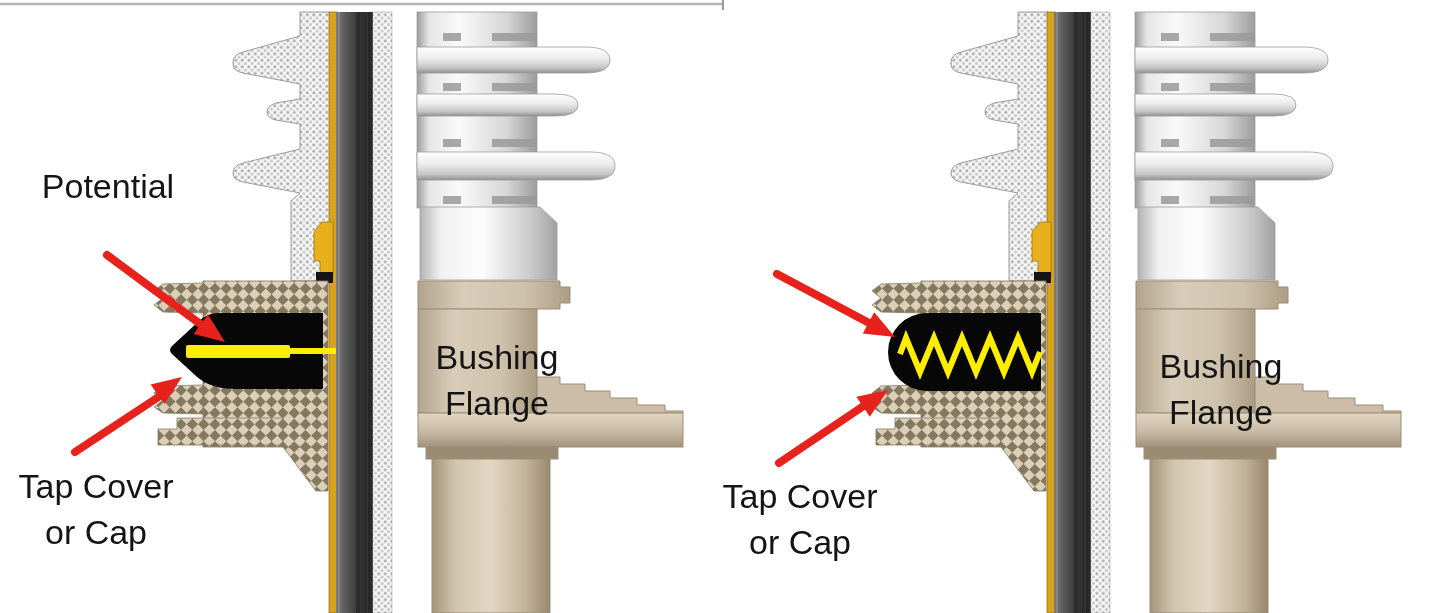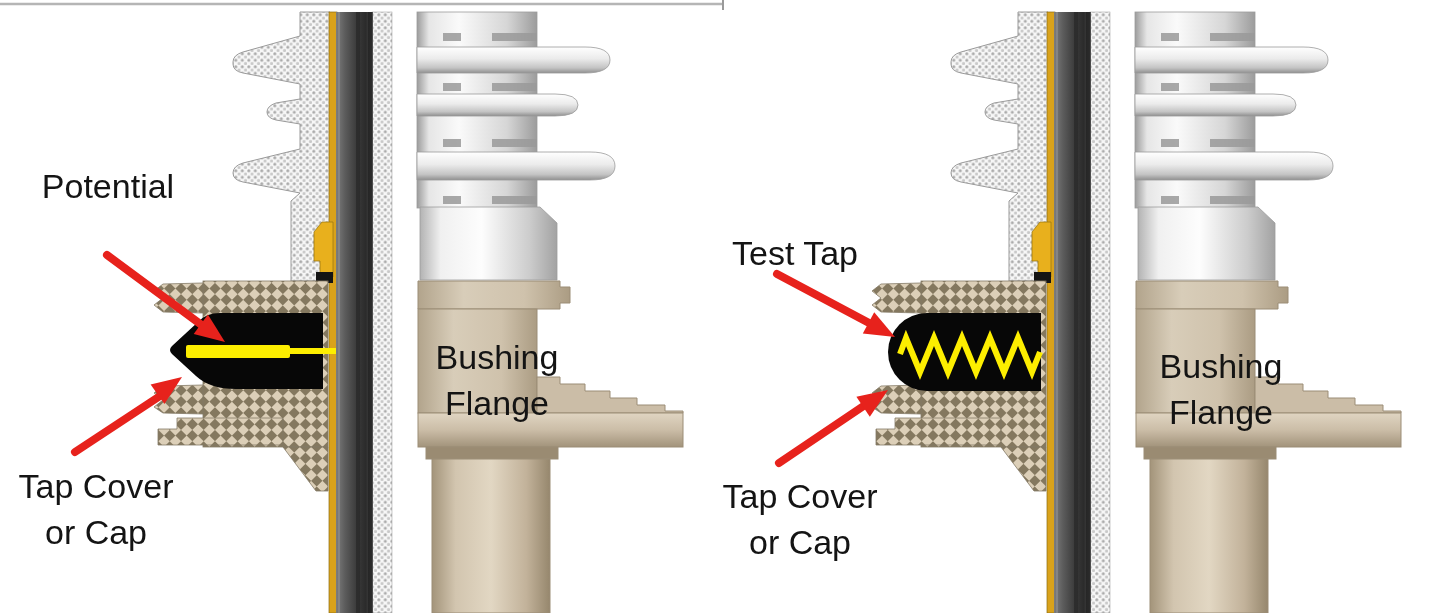--- a/index.html
+++ b/index.html
@@ -184,23 +184,20 @@
 <div class="label" style="left:96px;top:463px">
   <div>Tap Cover</div>
   <div>or Cap</div>
 </div>
 
 <div class="label" style="left:497px;top:334px">
   <div>Bushing</div>
   <div>Flange</div>
 </div>
 
-<div class="label" style="left:795px;top:230px">
-  <div>Test Tap</div>
-</div>
 
 <div class="label" style="left:800px;top:473px">
   <div>Tap Cover</div>
   <div>or Cap</div>
 </div>
 
 <div class="label" style="left:1221px;top:343px">
   <div>Bushing</div>
   <div>Flange</div>
 </div>

